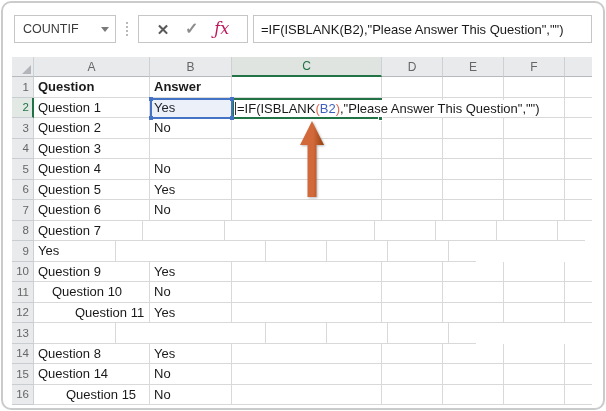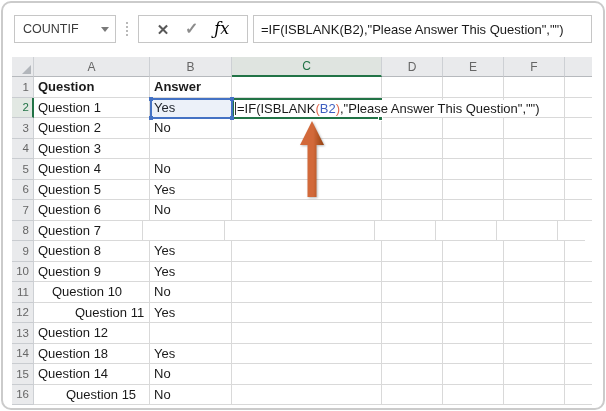--- a/index.html
+++ b/index.html
@@ -15,21 +15,21 @@
            padding:0 6px 0 8px;font-size:12.5px;color:#3b3b3b;}
   .namebox .nb-label{flex:1;}
   .dd-arrow{width:0;height:0;border-left:4px solid transparent;border-right:4px solid transparent;
             border-top:5px solid #7a7a7a;margin-left:4px;}
   .dots{width:22px;display:flex;flex-direction:column;align-items:center;justify-content:center;gap:2px;}
   .dots i{width:2px;height:2px;background:#a2a2a2;border-radius:50%;}
   .fbtns{width:110px;border:1px solid #c6c6c6;background:#fff;display:flex;align-items:center;
          justify-content:space-around;padding:0 10px;}
   .icon-x{color:#595959;font-size:15px;font-weight:bold;line-height:1;}
   .icon-check{color:#8c8c8c;font-size:16px;font-weight:bold;line-height:1;}
-  .icon-fx{color:#000000;font-size:16px;font-style:italic;font-family:"DejaVu Serif",serif;line-height:1;}
+  .icon-fx{color:#be185d;font-size:16px;font-style:italic;font-family:"DejaVu Serif",serif;line-height:1;}
   .fbar{flex:1;border:1px solid #c6c6c6;background:#fff;display:flex;align-items:center;
         margin-left:5px;padding:0 7px;font-size:13px;color:#1a1a1a;white-space:nowrap;overflow:hidden;}
 
   
   .grid{position:absolute;left:12px;top:57px;width:580px;height:349px;font-size:13px;color:#1a1a1a;}
   .hdr-row{display:flex;height:20px;}
   .hcell{background:#e9eaec;border-right:1px solid #cdd0d4;border-bottom:1px solid #b6b9bd;
          color:#666;font-size:12px;display:flex;align-items:center;justify-content:center;position:relative;}
   .hcell.sel{background:#dfe4e0;color:var(--green);border-bottom:2px solid var(--green);}
   .corner{background:#e9eaec;border-right:1px solid #cdd0d4;border-bottom:1px solid #b6b9bd;position:relative;}
@@ -178,21 +178,20 @@
           <div class="cell" style="width: 109px;">Question 7</div>
           <div class="cell" style="width: 82px;"></div>
           <div class="cell" style="width: 150px;"></div>
           <div class="cell" style="width: 61px;"></div>
           <div class="cell" style="width: 61px;"></div>
           <div class="cell" style="width: 61px;"></div>
           <div class="filler" style="width: 27px;"></div>
         </div>
         <div class="g-row">
           <div class="rh" style="width: 22px;">9</div>
-          <div class="cell" style="width: 116px;">Question 8</div>
           <div class="cell" style="width: 82px;">Yes</div>
           <div class="cell" style="width: 150px;"></div>
           <div class="cell" style="width: 61px;"></div>
           <div class="cell" style="width: 61px;"></div>
           <div class="cell" style="width: 61px;"></div>
           <div class="filler" style="width: 27px;"></div>
         </div>
         <div class="g-row">
           <div class="rh" style="width: 22px;">10</div>
           <div class="cell" style="width: 116px;">Question 9</div>
@@ -218,31 +217,30 @@
           <div class="cell" style="width: 116px; padding-left: 41px;">Question 11</div>
           <div class="cell" style="width: 82px;">Yes</div>
           <div class="cell" style="width: 150px;"></div>
           <div class="cell" style="width: 61px;"></div>
           <div class="cell" style="width: 61px;"></div>
           <div class="cell" style="width: 61px;"></div>
           <div class="filler" style="width: 27px;"></div>
         </div>
         <div class="g-row">
           <div class="rh" style="width: 22px;">13</div>
-          <div class="cell" style="width: 116px;">Question 12</div>
           <div class="cell" style="width: 82px;"></div>
           <div class="cell" style="width: 150px;"></div>
           <div class="cell" style="width: 61px;"></div>
           <div class="cell" style="width: 61px;"></div>
           <div class="cell" style="width: 61px;"></div>
           <div class="filler" style="width: 27px;"></div>
         </div>
         <div class="g-row">
           <div class="rh" style="width: 22px;">14</div>
-          <div class="cell" style="width: 116px;">Question 18</div>
+          <div class="cell" style="width: 116px;">Question 8</div>
           <div class="cell" style="width: 82px;">Yes</div>
           <div class="cell" style="width: 150px;"></div>
           <div class="cell" style="width: 61px;"></div>
           <div class="cell" style="width: 61px;"></div>
           <div class="cell" style="width: 61px;"></div>
           <div class="filler" style="width: 27px;"></div>
         </div>
         <div class="g-row">
           <div class="rh" style="width: 22px;">15</div>
           <div class="cell" style="width: 116px;">Question 14</div>

